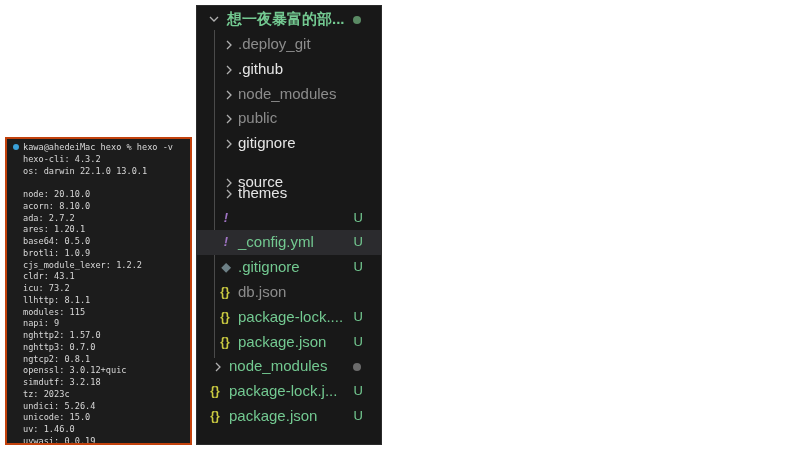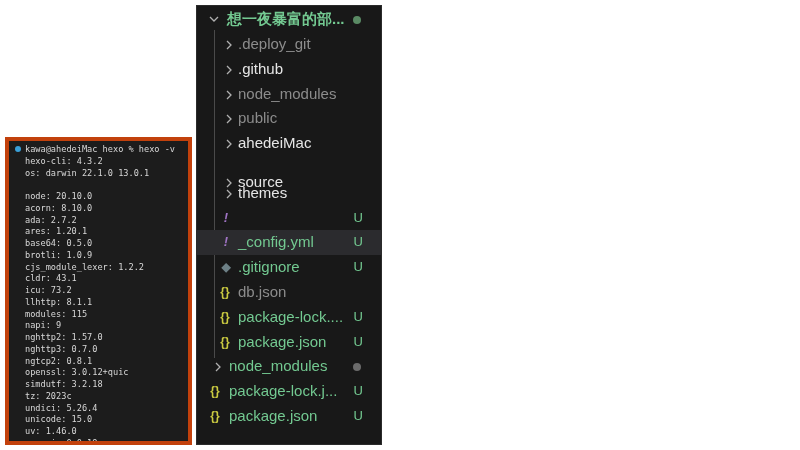--- a/index.html
+++ b/index.html
@@ -1,19 +1,19 @@
 <!DOCTYPE html>
 <html><head>
 <meta charset="utf-8">
 <style>
   html, body { margin:0; padding:0; }
   body { width:800px; height:450px; background:#ffffff; position:relative; overflow:hidden; }
   .terminal {
     position:absolute; left:5px; top:137px; width:187px; height:308px;
-    background:#1c1c1c; border:4px solid #c2410c; box-sizing:border-box;
+    background:#1c1c1c; border:2px solid #c2410c; box-sizing:border-box;
     font-family:"DejaVu Sans Mono", monospace; font-size:8.6px; color:#d8d8d8;
     padding:3px 0 0 6px; overflow:hidden;
   }
   .term-line { height:11.75px; line-height:11.75px; white-space:pre; }
   .term-line.indent { padding-left:10px; }
   .prompt-dot { display:inline-block; width:6px; height:6px; border-radius:50%; background:#3aa0d8; margin-right:4px; vertical-align:0px; }
   .explorer {
     position:absolute; left:196px; top:5px; width:186px; height:440px;
     background:#181818; border:1px solid #2b2b2b; box-sizing:border-box; overflow:hidden;
     font-family:"Liberation Sans", sans-serif; font-size:15px;
@@ -109,21 +109,21 @@
         </svg>
       </span>
     <span class="label c-grey" style="left:41px;">public</span>
   </div>
   <div class="row" style="top:125px;">
     <span class="chev" style="left:26px;">
         <svg width="8" height="10" viewBox="0 0 8 10">
           <path d="M2 1 L6 5 L2 9" stroke="#b0b0b0" stroke-width="1.3" fill="none"></path>
         </svg>
       </span>
-    <span class="label c-white" style="left:41px;">ahedeiMac</span>
+    <span class="label c-white" style="left:41px;">gitignore</span>
   </div>
   <div class="row" style="top:164px;text-align:right;">
     <span class="chev" style="left:26px;">
         <svg width="8" height="10" viewBox="0 0 8 10">
           <path d="M2 1 L6 5 L2 9" stroke="#b0b0b0" stroke-width="1.3" fill="none"></path>
         </svg>
       </span>
     <span class="label c-white" style="left:41px;">source</span>
   </div>
   <div class="row" style="top:175px;">

